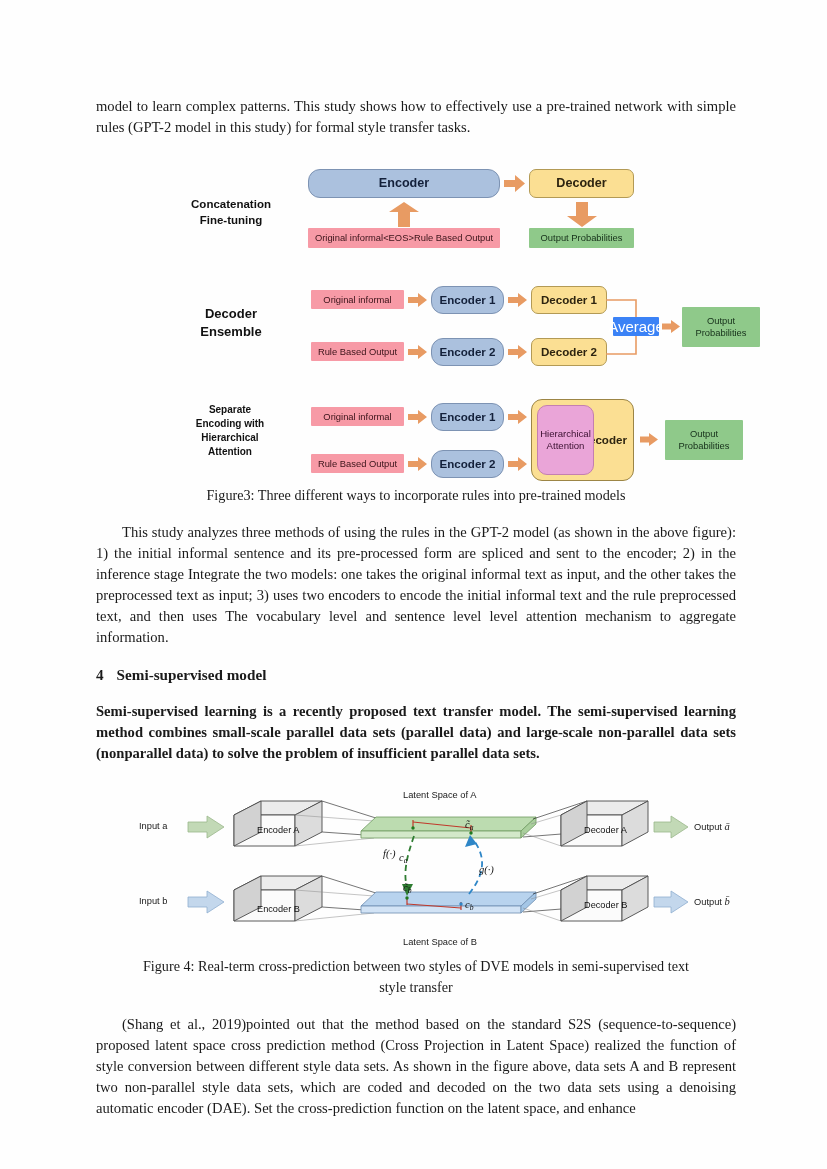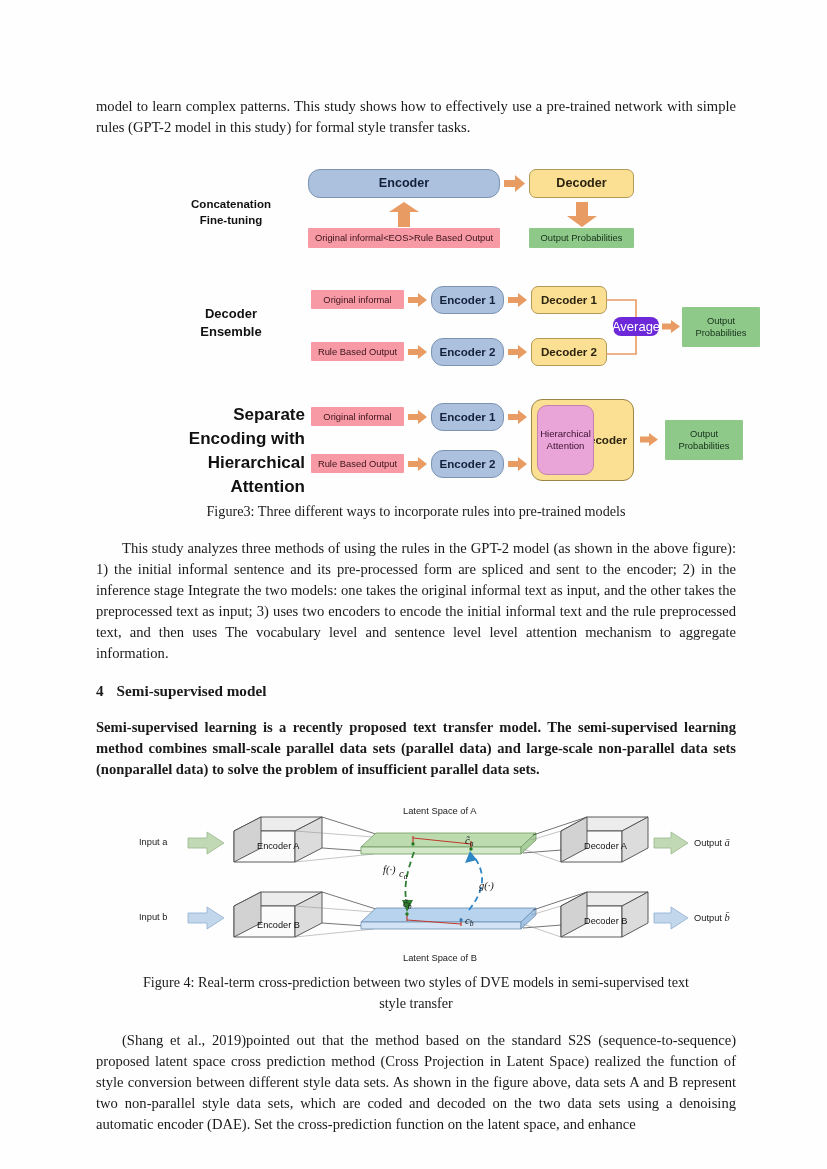--- a/index.html
+++ b/index.html
@@ -96,24 +96,24 @@
     border-radius: 1px;
   }
   .b-green {
     background: #8fc98a;
     color: #16301a;
     font-size: 9.4px;
     border-radius: 1px;
     line-height: 1.2;
   }
   .b-purple {
-    background: #6d28d9;
+    background: #3b82f6;
     color: #fff;
-    font-size: 13px;
-    border-radius: 8px;
+    font-size: 15px;
+    border-radius: 1px;
   }
   .b-magenta {
     background: #eaa5d8;
     border: 1.3px solid #c47fb0;
     border-radius: 10px;
     color: #3a1030;
     font-size: 9.6px;
     line-height: 1.25;
   }
   .b-decbig {
@@ -225,21 +225,21 @@
 
       <svg class="ico" style="left:511px; top:159px;" width="19" height="15" viewBox="0 0 19 15">
         <path class="afill" d="M0 4.5 L9 4.5 L9 1 L18 7.5 L9 14 L9 10.5 L0 10.5 Z"></path>
       </svg>
 
       <div class="box b-green" style="flex-direction:column; left:531px; top:147px; width:78px; height:40px;">
         <span>Output</span>
         <span>Probabilities</span>
       </div>
 
-      <div class="rowlabel" style="left:4px; top:243px; width:150px; font-size:17px;text-align:right;">
+      <div class="rowlabel" style="left:4px; top:243px; width:150px; font-size:10px;">
         <div>Separate</div>
         <div>Encoding with</div>
         <div>Hierarchical</div>
         <div>Attention</div>
       </div>
 
       <div class="box b-pink" style="left:160px; top:247px; width:93px; height:19px;">Original informal</div>
       <svg class="ico" style="left:257px; top:249px;" width="20" height="16" viewBox="0 0 20 16">
         <path class="afill" d="M0 5 L10 5 L10 1 L19 8 L10 15 L10 11 L0 11 Z"></path>
       </svg>
@@ -268,21 +268,21 @@
       <svg class="ico" style="left:489px; top:272px;" width="19" height="15" viewBox="0 0 19 15">
         <path class="afill" d="M0 4.5 L9 4.5 L9 1 L18 7.5 L9 14 L9 10.5 L0 10.5 Z"></path>
       </svg>
 
       <div class="box b-green" style="flex-direction:column; left:514px; top:260px; width:78px; height:40px;">
         <span>Output</span>
         <span>Probabilities</span>
       </div>
     </div>
 
-    <p class="caption" style="margin-top:16px;">Figure3: Three different ways to incorporate rules into pre-trained models</p>
+    <p class="caption" style="margin-top:0;">Figure3: Three different ways to incorporate rules into pre-trained models</p>
 
     <p class="body-text indent" style="margin-top:17px;">This study analyzes three methods of using the rules in the GPT-2 model (as shown in the above figure): 1) the initial informal sentence and its pre-processed form are spliced and sent to the encoder; 2) in the inference stage Integrate the two models: one takes the original informal text as input, and the other takes the preprocessed text as input; 3) uses two encoders to encode the initial informal text and the rule preprocessed text, and then uses The vocabulary level and sentence level level attention mechanism to aggregate information.</p>
 
     <h2 class="section" style="margin-top:19px;">
       <span class="num">4</span><span>Semi-supervised model</span>
     </h2>
 
     <p class="body-text" style="margin-top:17px;font-weight:bold;">Semi-supervised learning is a recently proposed text transfer model. The semi-supervised learning method combines small-scale parallel data sets (parallel data) and large-scale non-parallel data sets (nonparallel data) to solve the problem of insufficient parallel data sets.</p>
 
     <div class="fig4">

